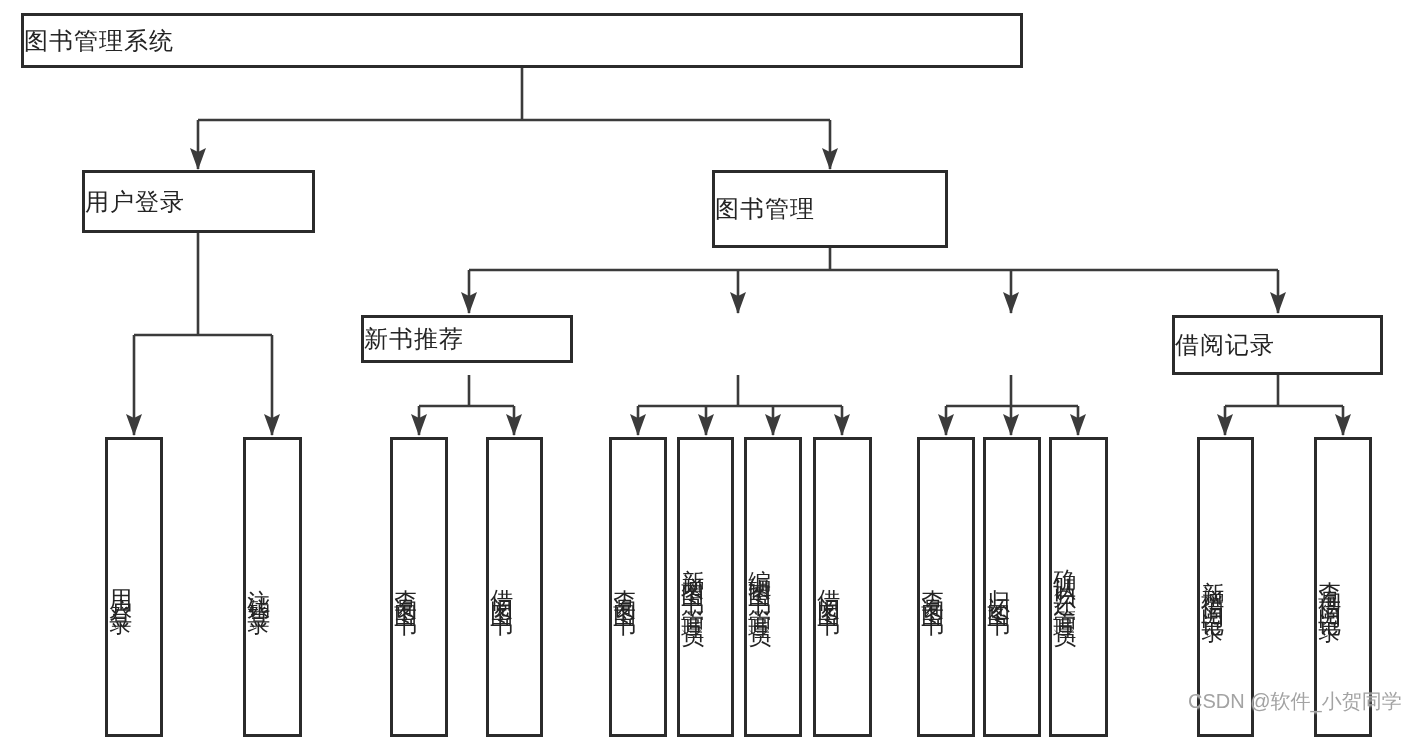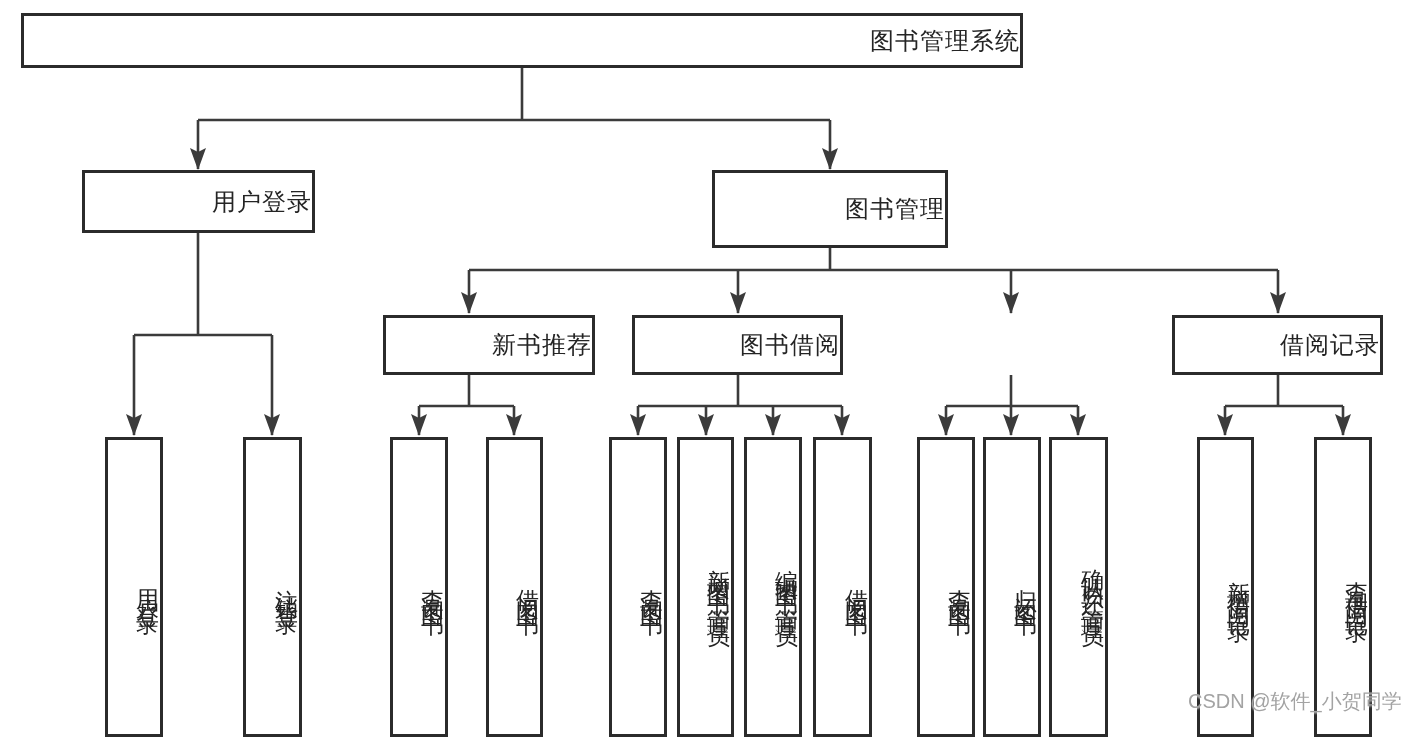--- a/index.html
+++ b/index.html
@@ -10,21 +10,21 @@
     font-family:"Liberation Sans","DejaVu Sans",sans-serif;
     color:#242424;
     overflow:hidden;
   }
   svg.connectors{position:absolute;left:0;top:0;z-index:1;}
   .box{
     position:absolute;
     box-sizing:border-box;
     border:3px solid #2b2b2b;
     background:#ffffff;
-    display:flex;align-items:center;justify-content:flex-end;
+    display:flex;align-items:center;justify-content:flex-start;
     z-index:2;
   }
   .hlabel{
     font-size:24px;
     letter-spacing:1px;
     white-space:nowrap;
     color:#242424;
   }
   .vtext{
     writing-mode:vertical-rl;
@@ -104,25 +104,22 @@
     <span class="hlabel">图书管理系统</span>
   </div>
 
   <div class="box" style="left:82px;top:170px;width:233px;height:63px;">
     <span class="hlabel">用户登录</span>
   </div>
   <div class="box" style="left:712px;top:170px;width:236px;height:78px;">
     <span class="hlabel">图书管理</span>
   </div>
 
-  <div class="box" style="left:383px;top:315px;width:212px;height:60px;">
+  <div class="box" style="left:361px;top:315px;width:212px;height:48px;">
     <span class="hlabel">新书推荐</span>
-  </div>
-  <div class="box" style="left:632px;top:315px;width:211px;height:60px;">
-    <span class="hlabel">图书借阅</span>
   </div>
   <div class="box" style="left:1172px;top:315px;width:211px;height:60px;">
     <span class="hlabel">借阅记录</span>
   </div>
 
   <div class="box" style="left:105px;top:437px;width:58px;height:300px;">
     <span class="vtext">用户登录</span>
   </div>
   <div class="box" style="left:243px;top:437px;width:59px;height:300px;">
     <span class="vtext">注销登录</span>

